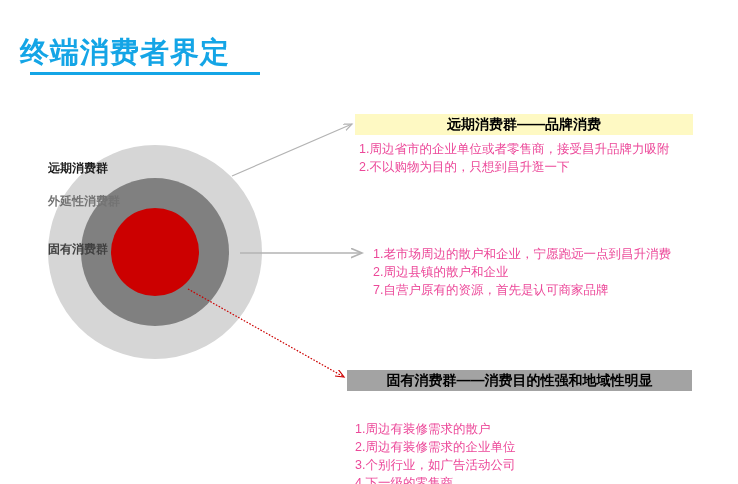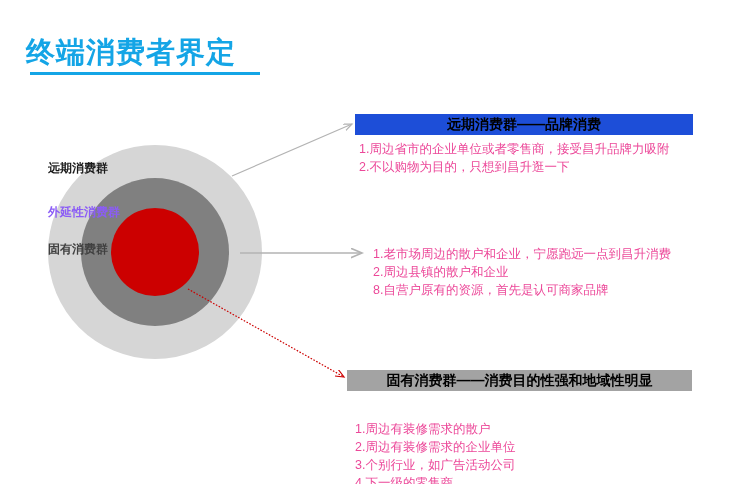--- a/index.html
+++ b/index.html
@@ -18,21 +18,21 @@
     position: absolute;
     left: 0; top: 0;
     width: 738px;
     height: 484px;
     background: #ffffff;
   }
 
   
   #slide-title {
     position: absolute;
-    left: 26px;
+    left: 20px;
     top: 33px;
     font-size: 29px;
     font-weight: bold;
     color: #14a5e6;
     letter-spacing: 1px;
     white-space: nowrap;
   }
   #title-underline {
     position: absolute;
     left: 30px;
@@ -74,22 +74,22 @@
     font-weight: bold;
     white-space: nowrap;
     width: 214px;
     left: 48px;
   }
   #ring-label-outer {
     top: 160px;
     color: #1a1a1a;
   }
   #ring-label-middle {
-    top: 204px;
-    color: #8b5cf6;
+    top: 193px;
+    color: #737373;
   }
   #ring-label-inner {
     top: 241px;
     color: #404040;
   }
 
   
   #connectors {
     position: absolute;
     left: 0; top: 0;
@@ -111,21 +111,21 @@
   .block-body {
     font-size: 12.5px;
     color: #ec4899;
     line-height: 18px;
     margin-top: 5px;
     padding-left: 10px;
   }
   .block-body .line { white-space: nowrap; }
 
   #block-1 { left: 355px; top: 114px; width: 338px; }
-  #block-1 .block-header { background: #1d4ed8; color: #000000; }
+  #block-1 .block-header { background: #fef9c3; color: #000000; }
   #block-1 .block-body { padding-left: 4px; }
 
   #block-2 { left: 365px; top: 240px; width: 343px; }
   #block-2 .block-header { background: #a6a6a6; color: #ffffff; }
   #block-2 .block-body { padding-left: 8px; }
 
   #block-3 { left: 347px; top: 370px; width: 345px; }
   #block-3 .block-header { background: #a3a3a3; color: #000000; }
   #block-3 .block-body { padding-left: 8px; margin-top: 29px; }
 </style>
@@ -165,21 +165,21 @@
     <div class="block-body">
       <div class="line">1.周边省市的企业单位或者零售商，接受昌升品牌力吸附</div>
       <div class="line">2.不以购物为目的，只想到昌升逛一下</div>
     </div>
   </div>
 
   <div class="block" id="block-2">
     <div class="block-body">
       <div class="line">1.老市场周边的散户和企业，宁愿跑远一点到昌升消费</div>
       <div class="line">2.周边县镇的散户和企业</div>
-      <div class="line">8.自营户原有的资源，首先是认可商家品牌</div>
+      <div class="line">7.自营户原有的资源，首先是认可商家品牌</div>
     </div>
   </div>
 
   <div class="block" id="block-3">
     <div class="block-header">固有消费群——消费目的性强和地域性明显</div>
     <div class="block-body">
       <div class="line">1.周边有装修需求的散户</div>
       <div class="line">2.周边有装修需求的企业单位</div>
       <div class="line">3.个别行业，如广告活动公司</div>
       <div class="line">4.下一级的零售商</div>

